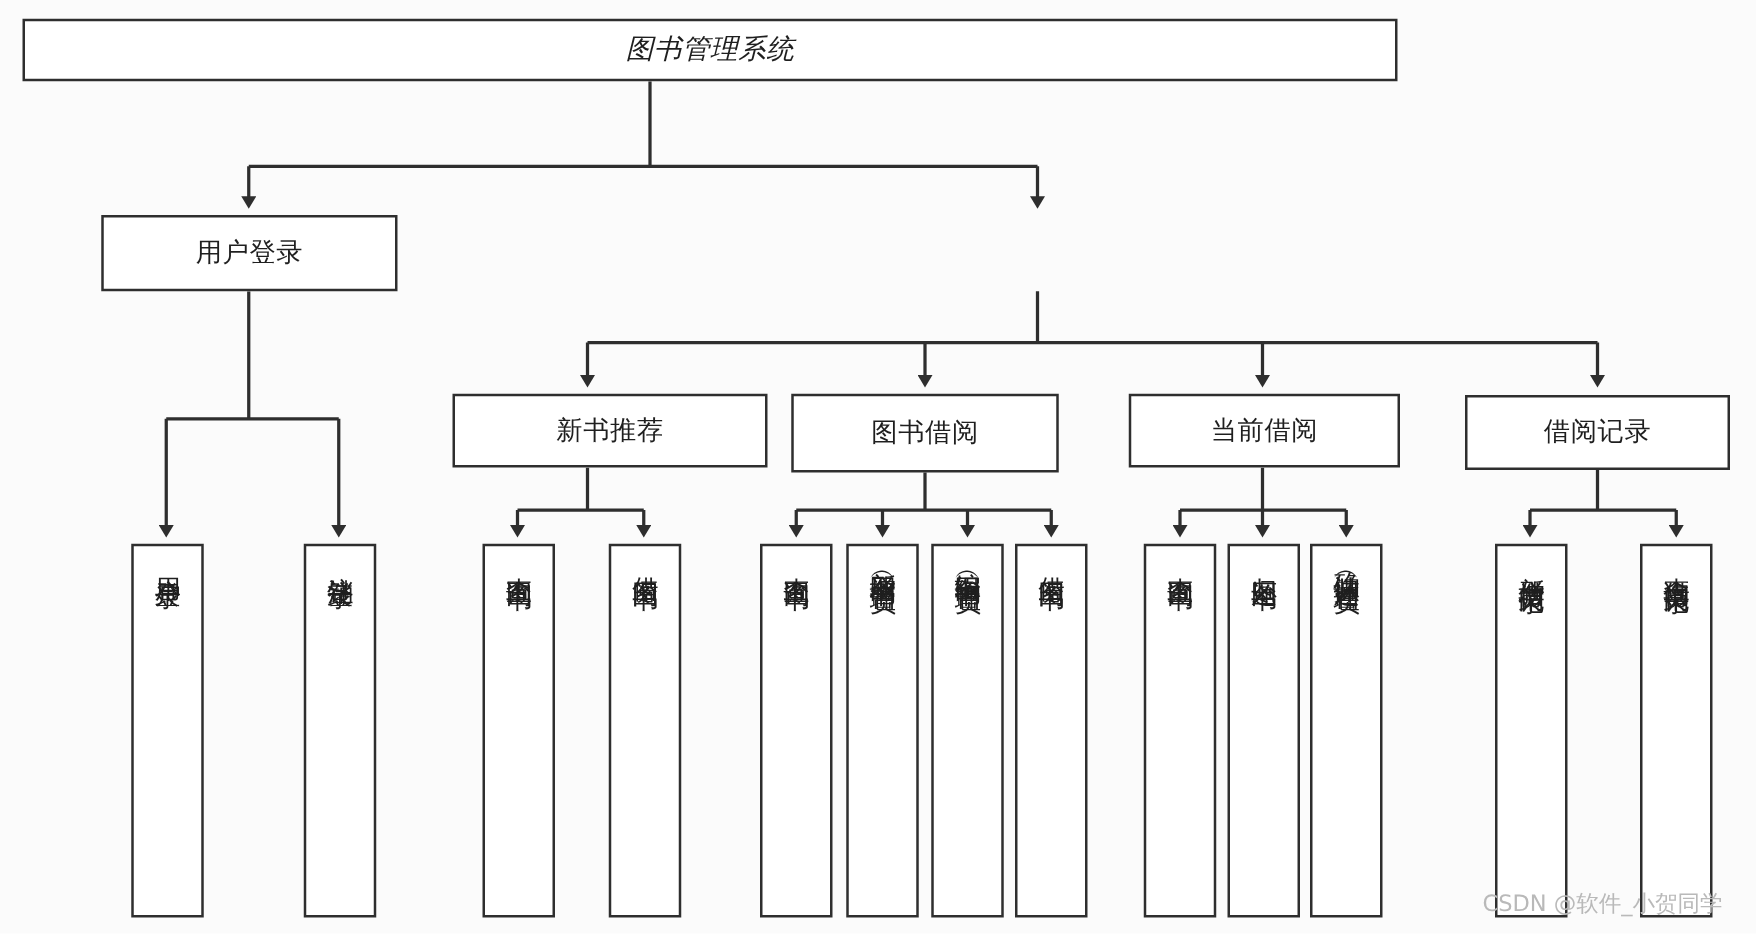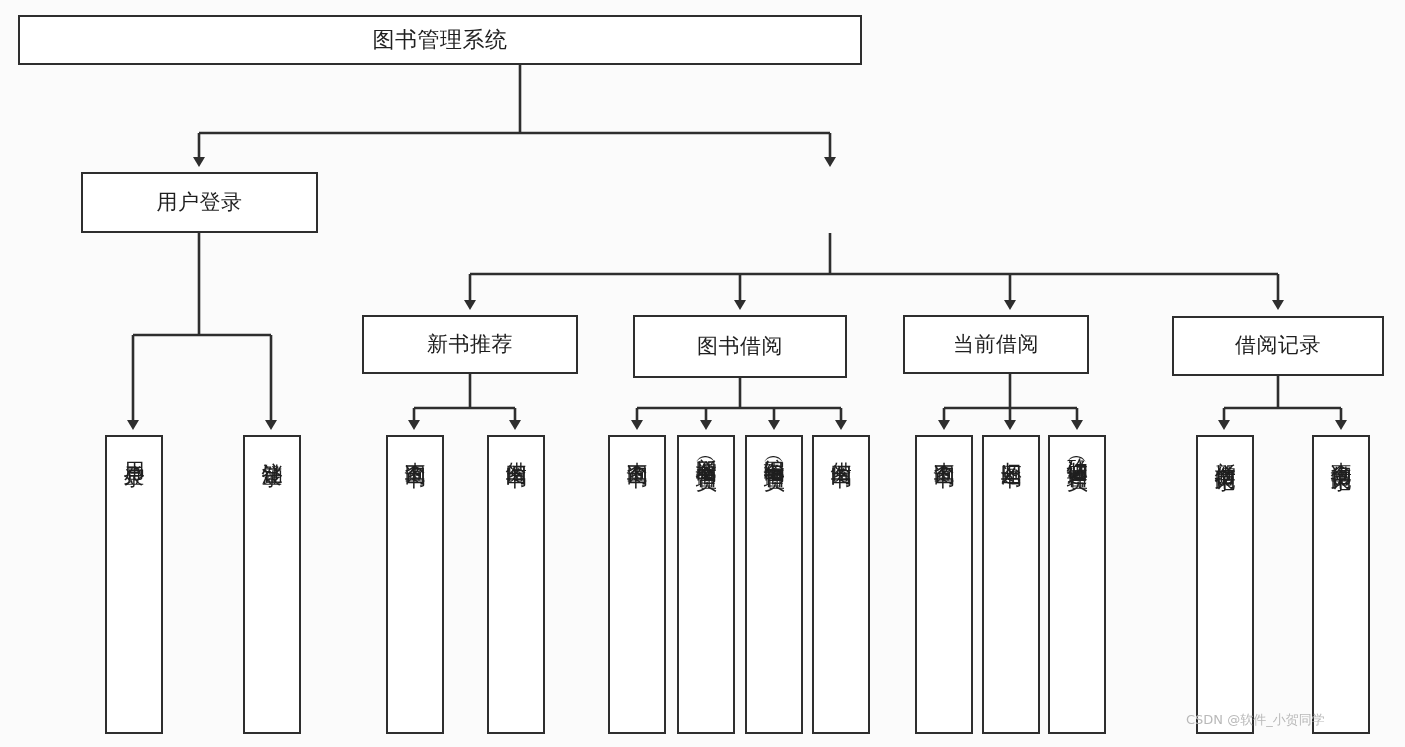--- a/index.html
+++ b/index.html
@@ -61,21 +61,21 @@
     letter-spacing: 2px;
     white-space: nowrap;
   }
   .node.vert.tall-text {
     padding-top: 4px;
   }
   .watermark {
     position: absolute;
     left: 1186px;
     top: 711px;
-    font-size: 13px;
+    font-size: 18px;
     color: #b9b9b9;
     font-family: "DejaVu Sans", "Liberation Sans", sans-serif;
     white-space: nowrap;
     z-index: 5;
   }
 </style>
 </head>
 <body>
 
 <div id="canvas">
@@ -123,35 +123,35 @@
       <path d="M1010,408 L1010,421" marker-end="url(#arrow)"></path>
       <path d="M1077,408 L1077,421" marker-end="url(#arrow)"></path>
 
       <path d="M1278,376 L1278,408"></path>
       <path d="M1224,408 L1341,408"></path>
       <path d="M1224,408 L1224,421" marker-end="url(#arrow)"></path>
       <path d="M1341,408 L1341,421" marker-end="url(#arrow)"></path>
     </g>
   </svg>
 
-  <div class="node horiz root" style="left:18px; top:15px; width:844px; height:50px;">
+  <div class="node horiz root" style="left:18px; top:15px; width:1100px; height:50px;font-style:italic;">
     <span class="node-label">图书管理系统</span>
   </div>
 
   <div class="node horiz" style="left:81px; top:172px; width:237px; height:61px;">
     <span class="node-label">用户登录</span>
   </div>
 
-  <div class="node horiz" style="left:362px; top:315px; width:216px; height:59px;">
+  <div class="node horiz" style="left:362px; top:315px; width:252px; height:59px;">
     <span class="node-label">新书推荐</span>
   </div>
   <div class="node horiz" style="left:633px; top:315px; width:214px; height:63px;">
     <span class="node-label">图书借阅</span>
   </div>
-  <div class="node horiz" style="left:903px; top:315px; width:186px; height:59px;">
+  <div class="node horiz" style="left:903px; top:315px; width:217px; height:59px;">
     <span class="node-label">当前借阅</span>
   </div>
   <div class="node horiz" style="left:1172px; top:316px; width:212px; height:60px;align-items:center;">
     <span class="node-label">借阅记录</span>
   </div>
 
   <div class="node vert" style="left:105px; top:435px; width:58px; height:299px;">
     <span class="node-label">用户登录</span>
   </div>
   <div class="node vert" style="left:243px; top:435px; width:58px; height:299px;">

